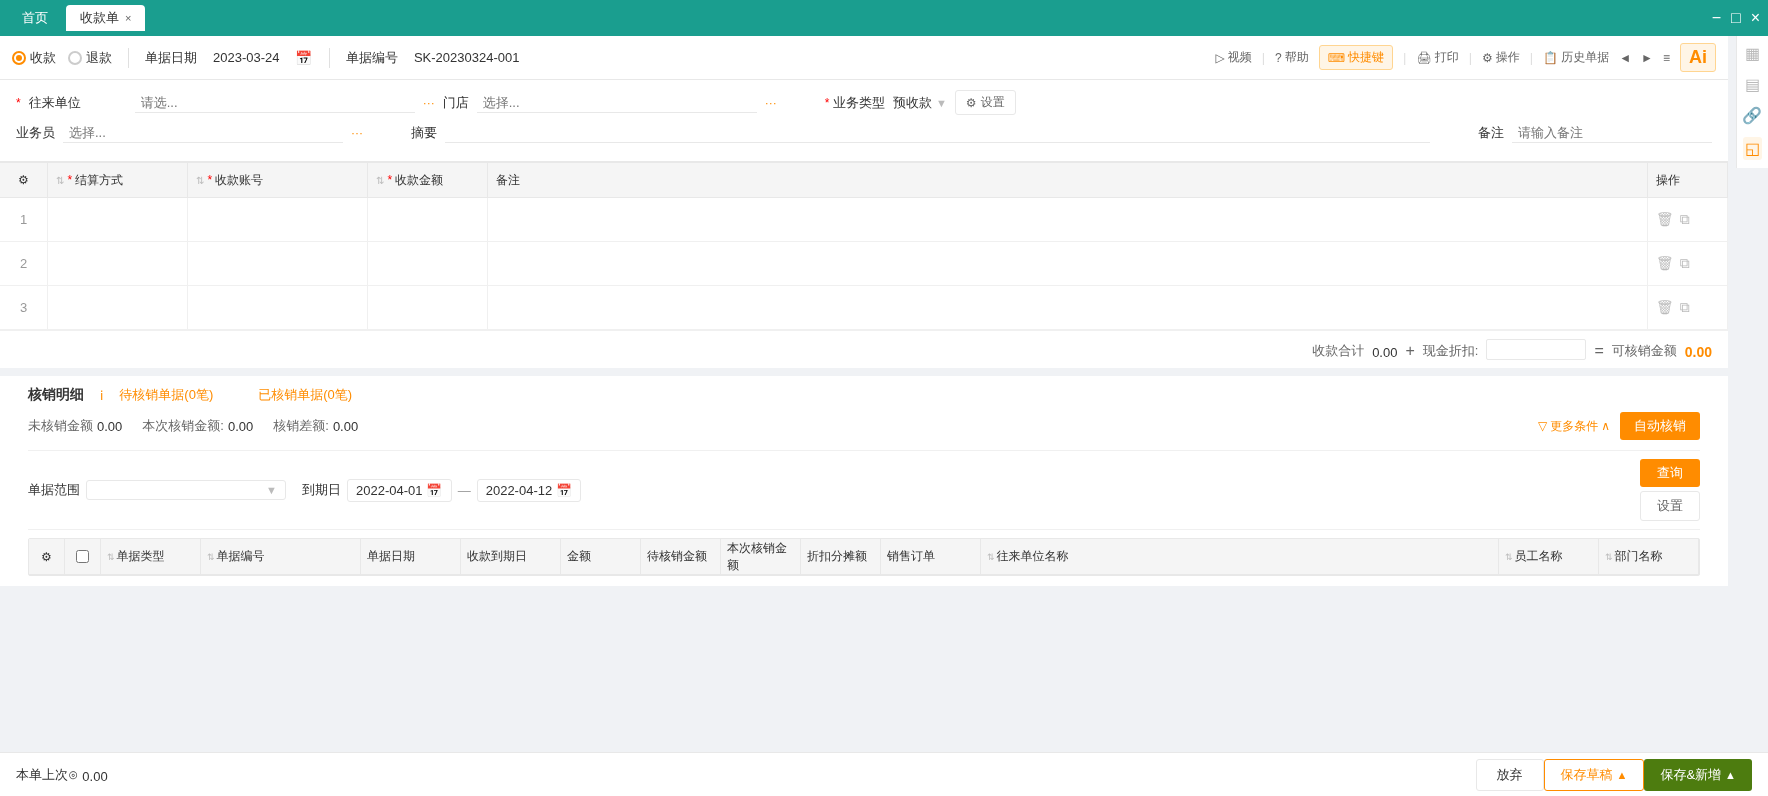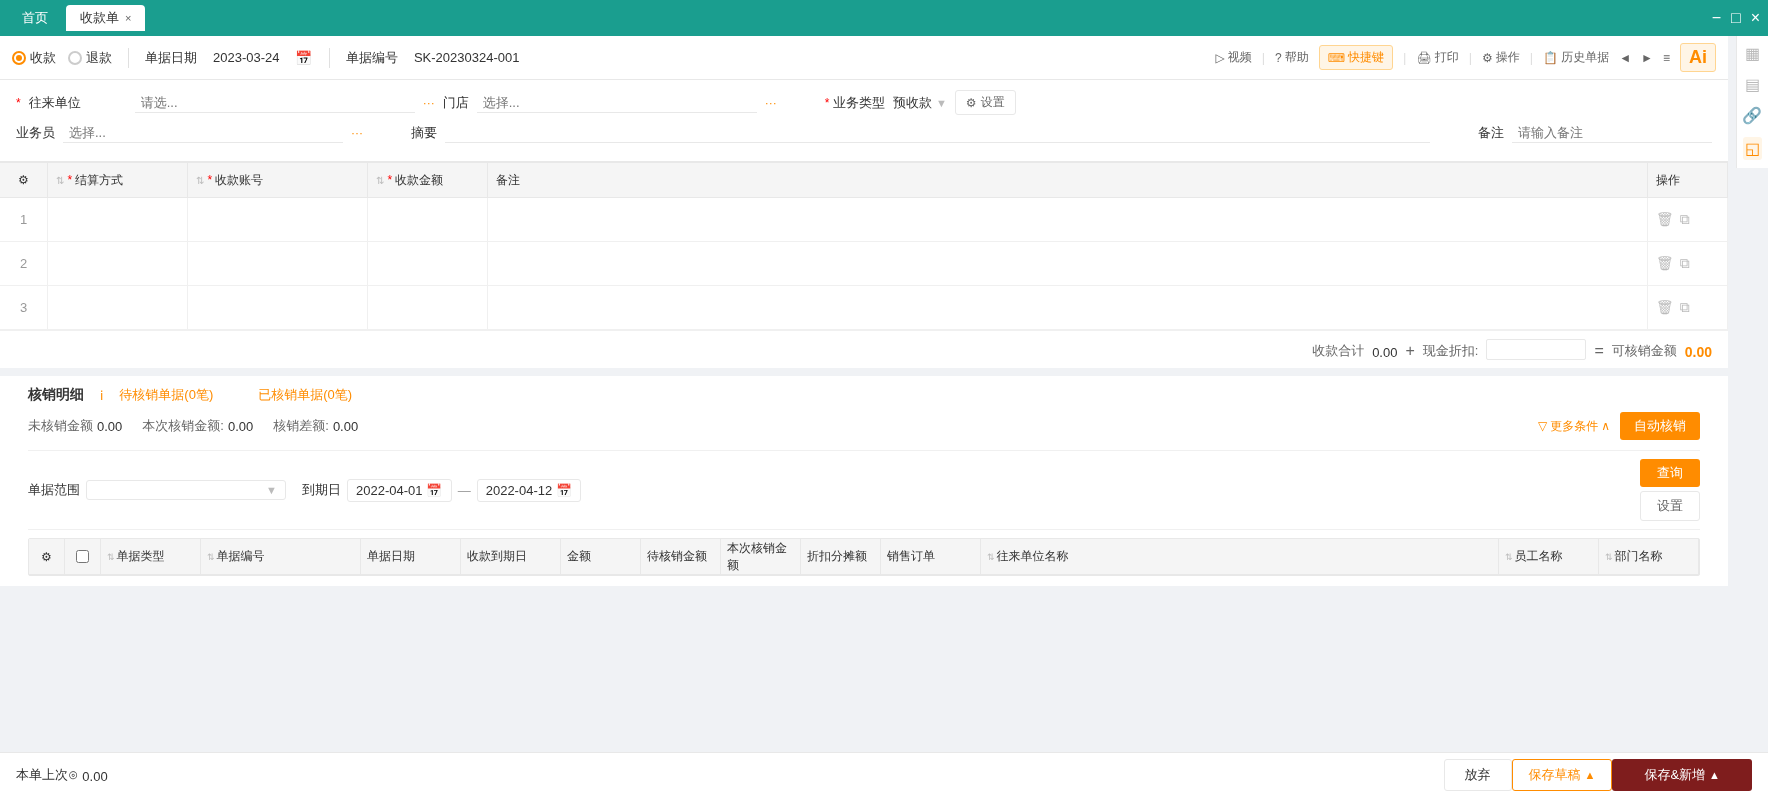--- a/index.html
+++ b/index.html
@@ -255,22 +255,22 @@
     .btn-abandon {
       background: #fff; color: #333; border: 1px solid #e8e8e8;
       padding: 6px 20px; border-radius: 3px; cursor: pointer; font-size: 13px;
     }
     .btn-save-draft {
       background: #fff; color: #ff8c00; border: 1px solid #ff8c00;
       padding: 6px 16px; border-radius: 3px; cursor: pointer; font-size: 13px;
       display: flex; align-items: center; gap: 4px;
     }
     .btn-save-new {
-      background: #7f1d1d; color: #fff; border: none;
-      padding: 6px 32px; border-radius: 3px; cursor: pointer; font-size: 13px;
+      background: #4d7c0f; color: #fff; border: none;
+      padding: 6px 16px; border-radius: 3px; cursor: pointer; font-size: 13px;
       display: flex; align-items: center; gap: 4px;
     }
     .btn-chevron { font-size: 11px; }
 
     
     .right-sidebar {
       position: fixed;
       right: 0; top: 36px;
       width: 32px;
       background: #fff;

